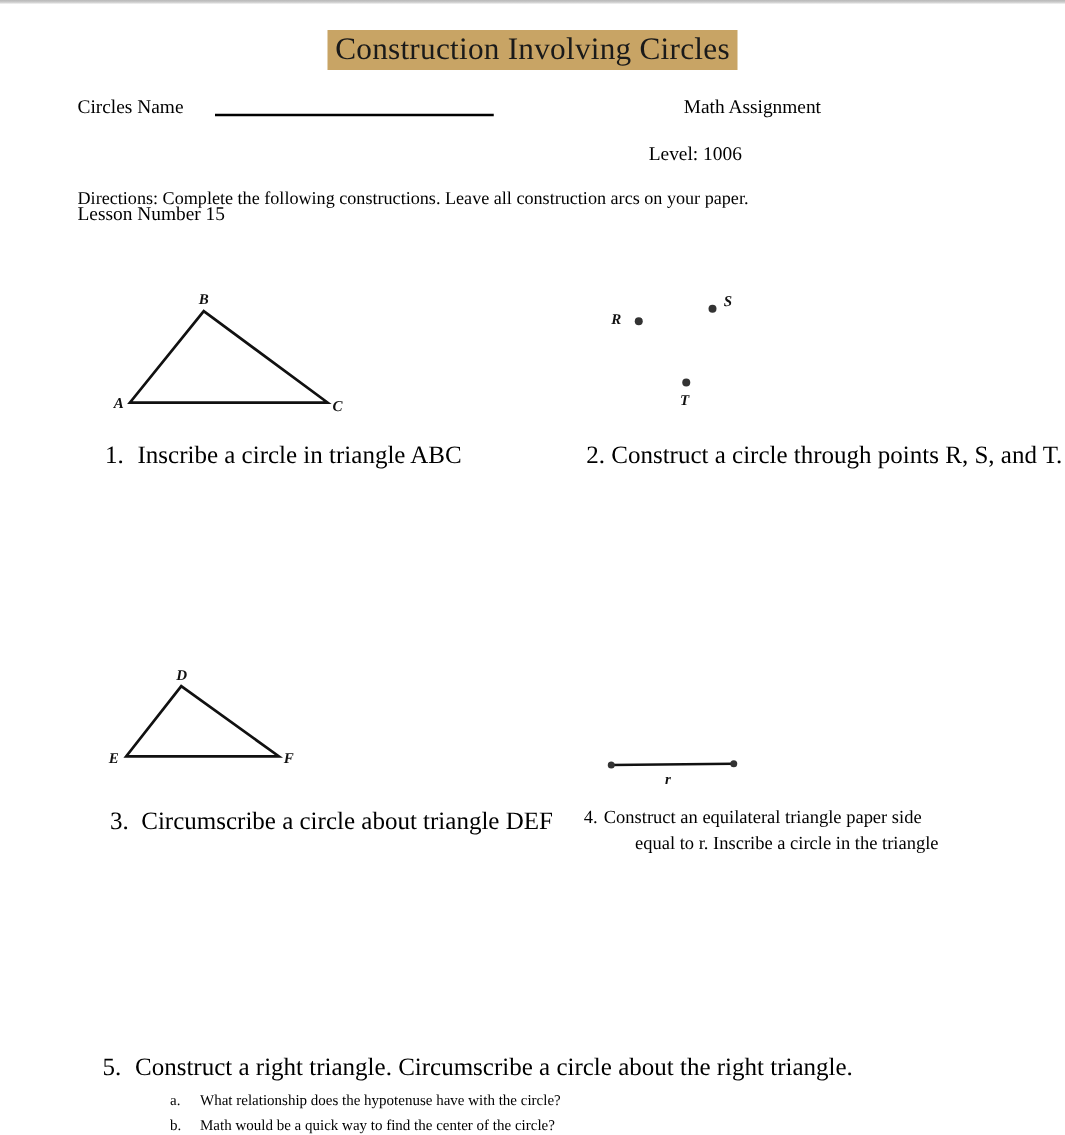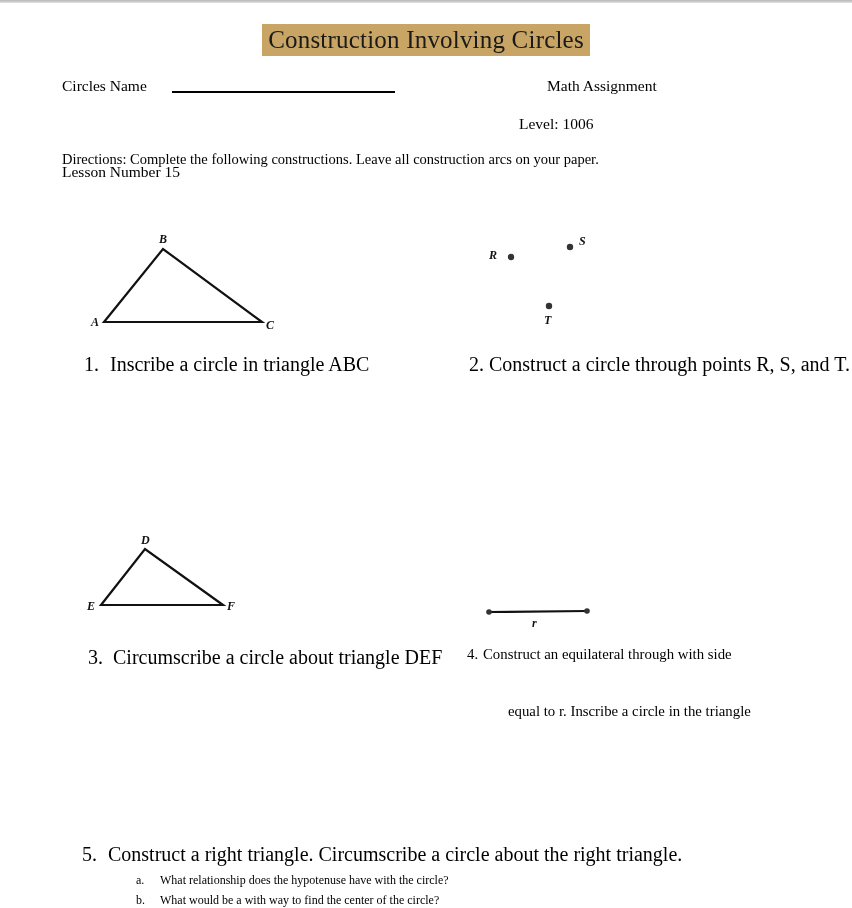--- a/index.html
+++ b/index.html
@@ -181,30 +181,30 @@
     <text class="vlabel" x="52" y="27">r</text>
   </svg>
 
   <div class="prompt" style="left:88px; top:644px;">
     <span>3.</span><span>&nbsp; </span><span>Circumscribe a circle about triangle DEF</span>
   </div>
 
   <div class="hang" style="left:467px; top:644px; width:320px;">
     <span class="lead">4.</span>
     <span class="body">
-      <span>Construct an equilateral through with side</span>
-      <span style="display:block; padding-left:25px;margin-top:36px;">equal to r. Inscribe a circle in the triangle</span>
+      <span>Construct an equilateral triangle paper side</span>
+      <span style="display:block; padding-left:25px;">equal to r. Inscribe a circle in the triangle</span>
     </span>
   </div>
 
   <div class="prompt" style="left:82px; top:841px;">
     <span class="num-col">5.</span><span>Construct a right triangle. Circumscribe a circle about the right triangle.</span>
   </div>
 
   <div class="sub-item" style="left:136px; top:862px;">
     <span class="sub-letter">a.</span><span>What relationship does the hypotenuse have with the circle?</span>
   </div>
 
   <div class="sub-item" style="left:136px; top:882px;">
-    <span class="sub-letter">b.</span><span>What would be a with way to find the center of the circle?</span>
+    <span class="sub-letter">b.</span><span>Math would be a quick way to find the center of the circle?</span>
   </div>
 
 </div>
 
 </body></html>

